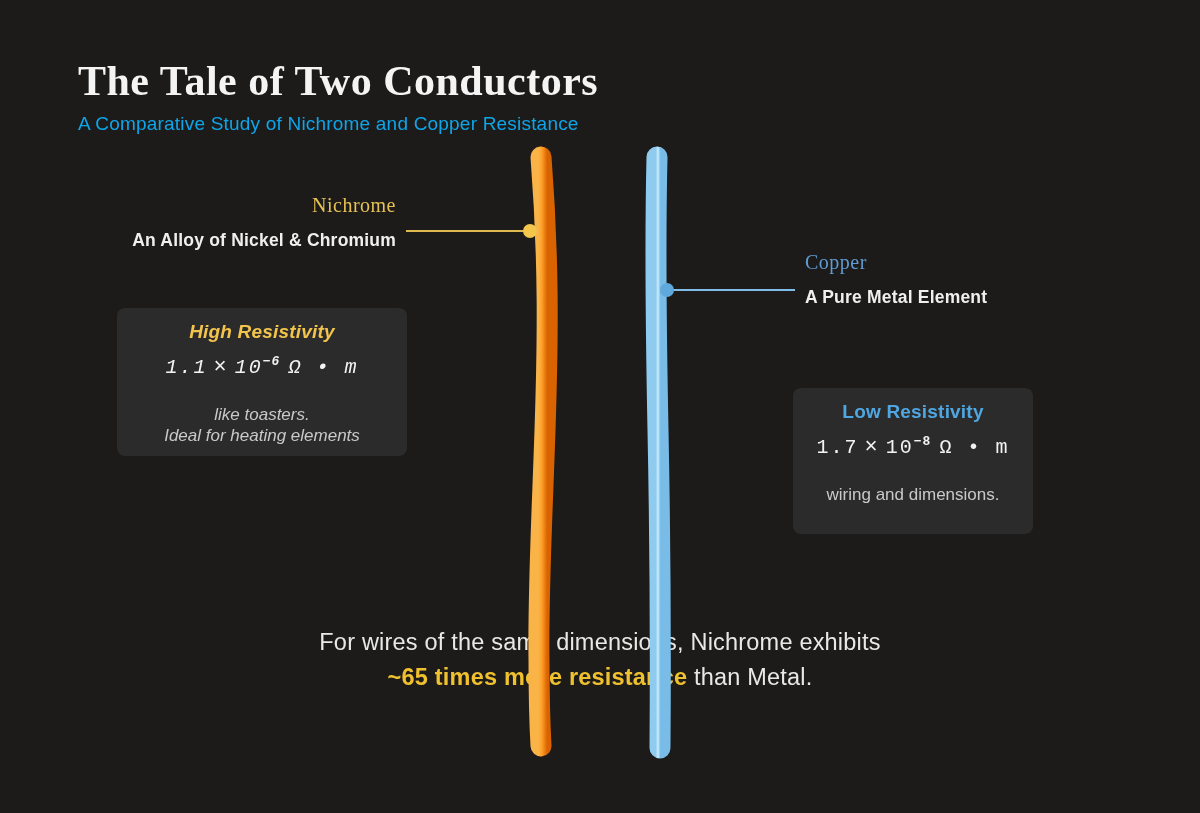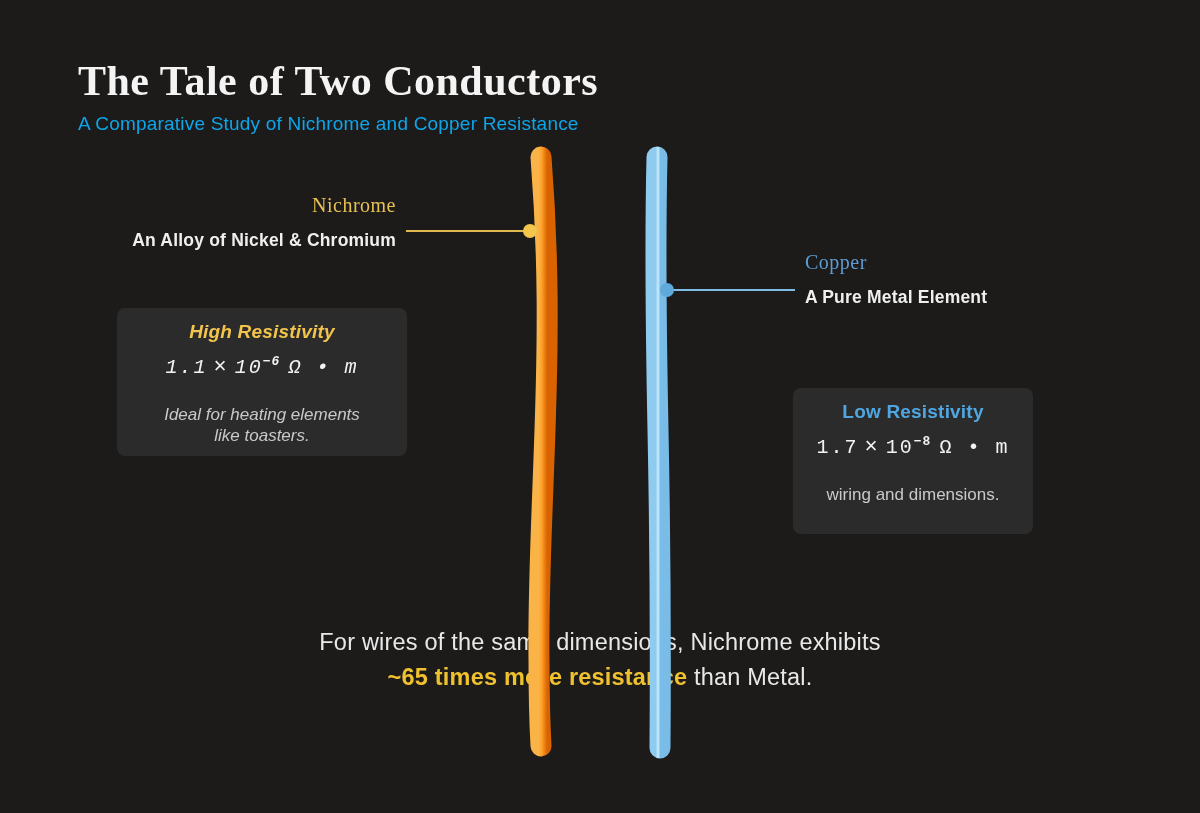--- a/index.html
+++ b/index.html
@@ -108,22 +108,22 @@
 
   <div class="label-block label-copper">
     <div class="metal-name blue">Copper</div>
     <div class="metal-desc">A Pure Metal Element</div>
   </div>
 
   <div class="card card-nichrome">
     <div class="card-heading gold">High Resistivity</div>
     <div class="formula"><span>1.1</span><span class="op">×</span><span>10</span><sup>−6</sup><span class="unit">Ω • m</span></div>
     <div class="card-note">
+      <div>like toasters.</div>
       <div>Ideal for heating elements</div>
-      <div>like toasters.</div>
     </div>
   </div>
 
   <div class="card card-copper">
     <div class="card-heading blue">Low Resistivity</div>
     <div class="formula"><span>1.7</span><span class="op">×</span><span>10</span><sup>−8</sup><span class="unit">Ω • m</span></div>
     <div class="card-note">
       <div>wiring and dimensions.</div>
     </div>
   </div>

